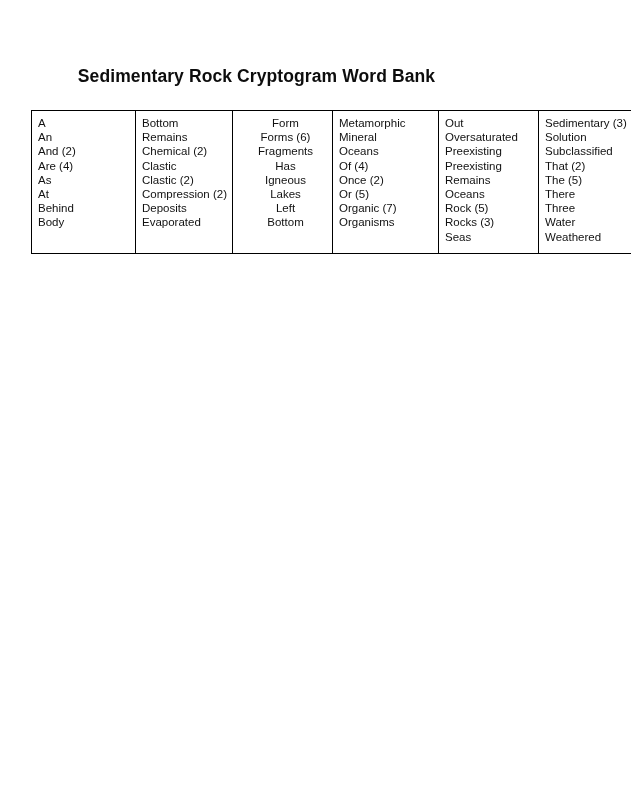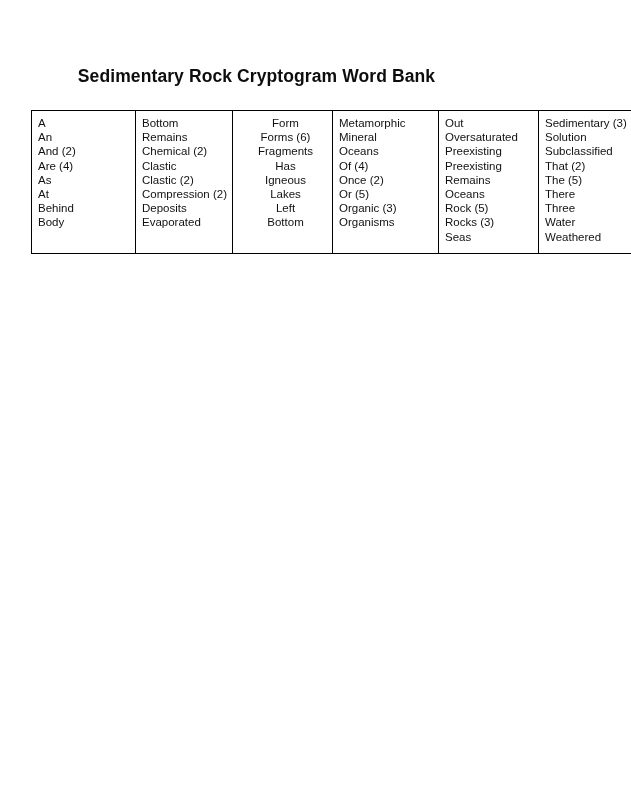--- a/index.html
+++ b/index.html
@@ -131,21 +131,21 @@
         </td>
 
         <td class="bank-cell col-w4">
           <ul class="word-list">
             <li class="word-item">Metamorphic</li>
             <li class="word-item">Mineral</li>
             <li class="word-item">Oceans</li>
             <li class="word-item">Of (4)</li>
             <li class="word-item">Once (2)</li>
             <li class="word-item">Or (5)</li>
-            <li class="word-item">Organic (3)</li>
+            <li class="word-item">Organic (7)</li>
             <li class="word-item">Organisms</li>
           </ul>
         </td>
 
         <td class="bank-cell col-w5">
           <ul class="word-list">
             <li class="word-item">Out</li>
             <li class="word-item">Oversaturated</li>
             <li class="word-item">Preexisting</li>
             <li class="word-item">Preexisting</li>

